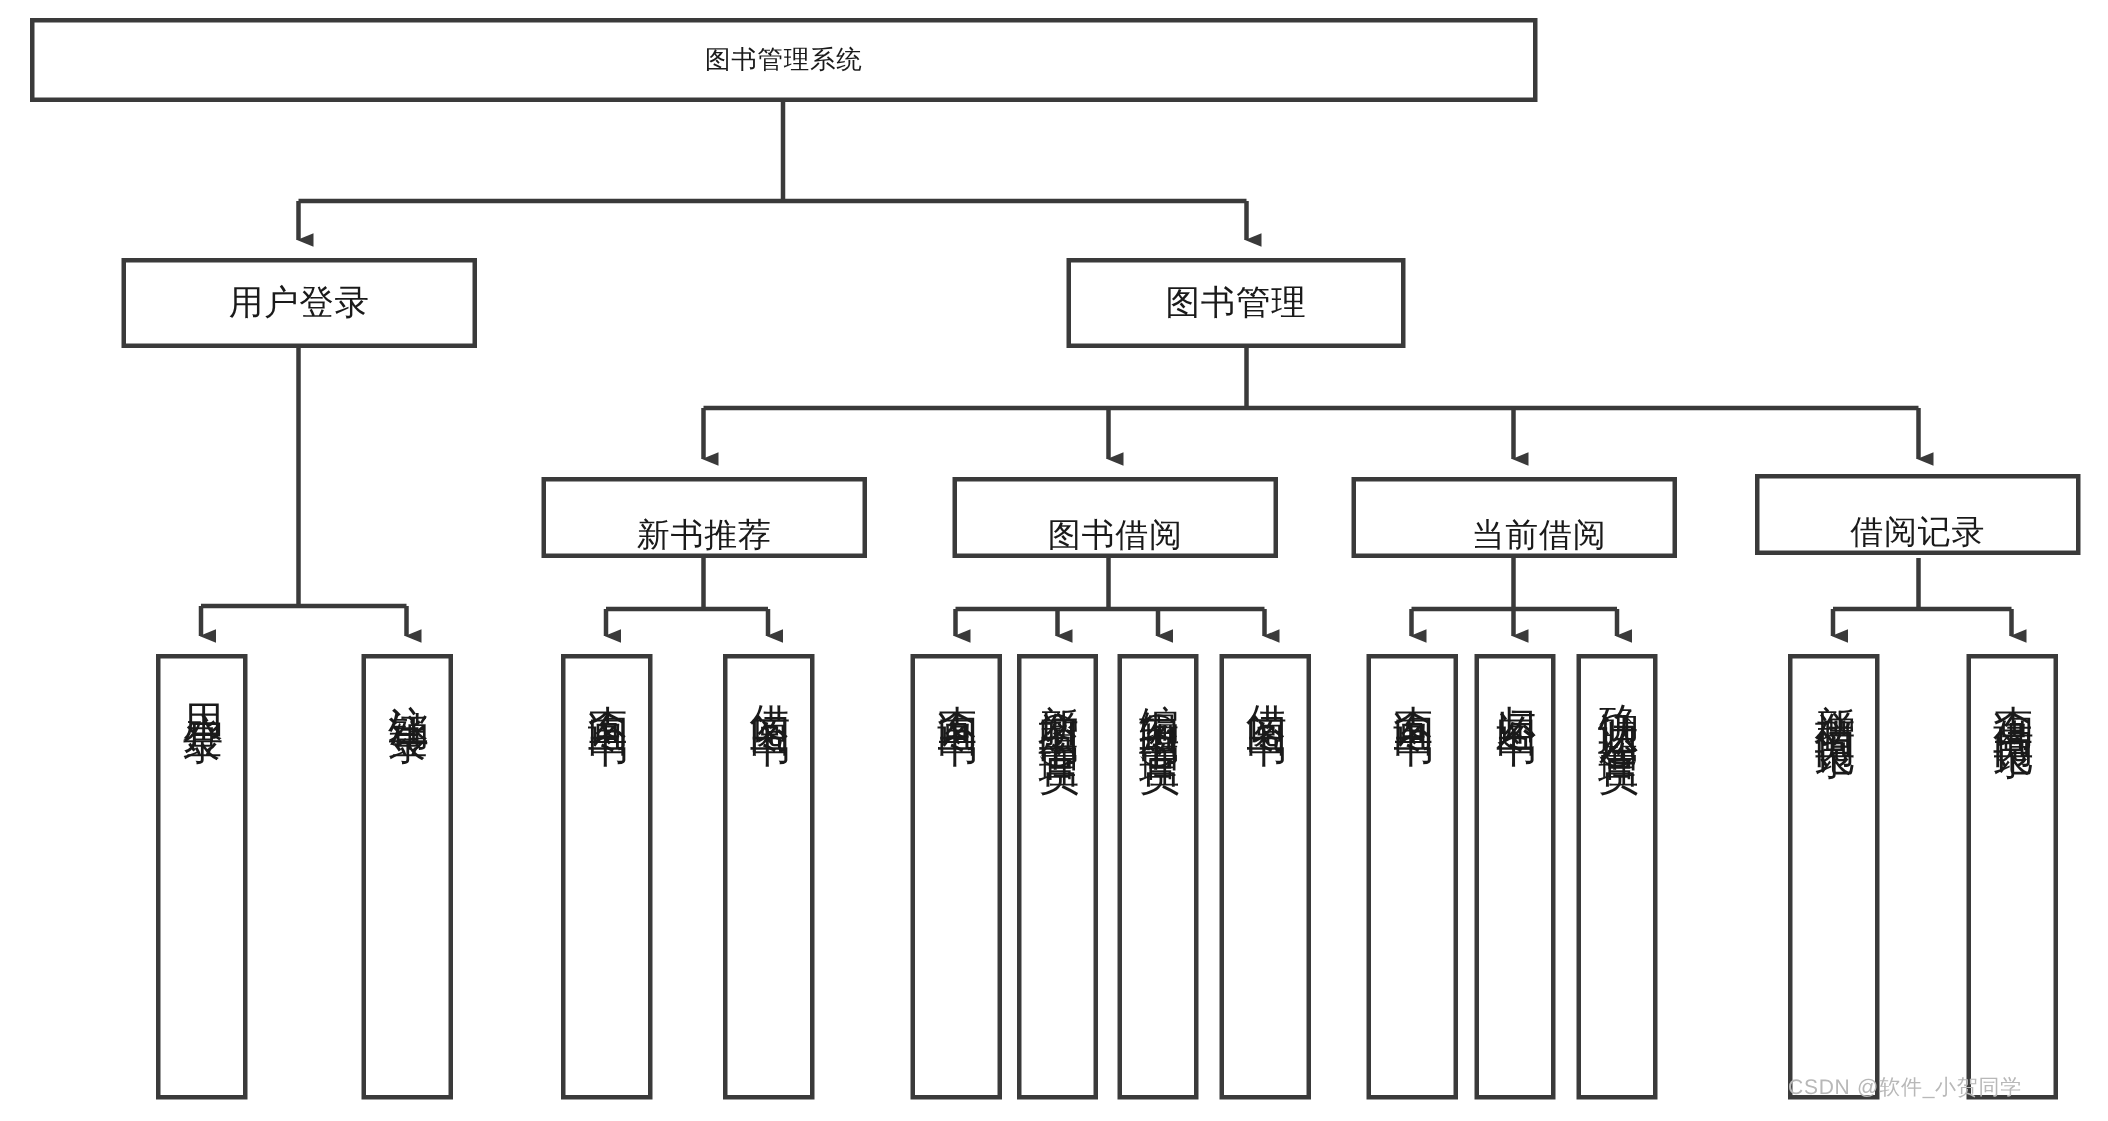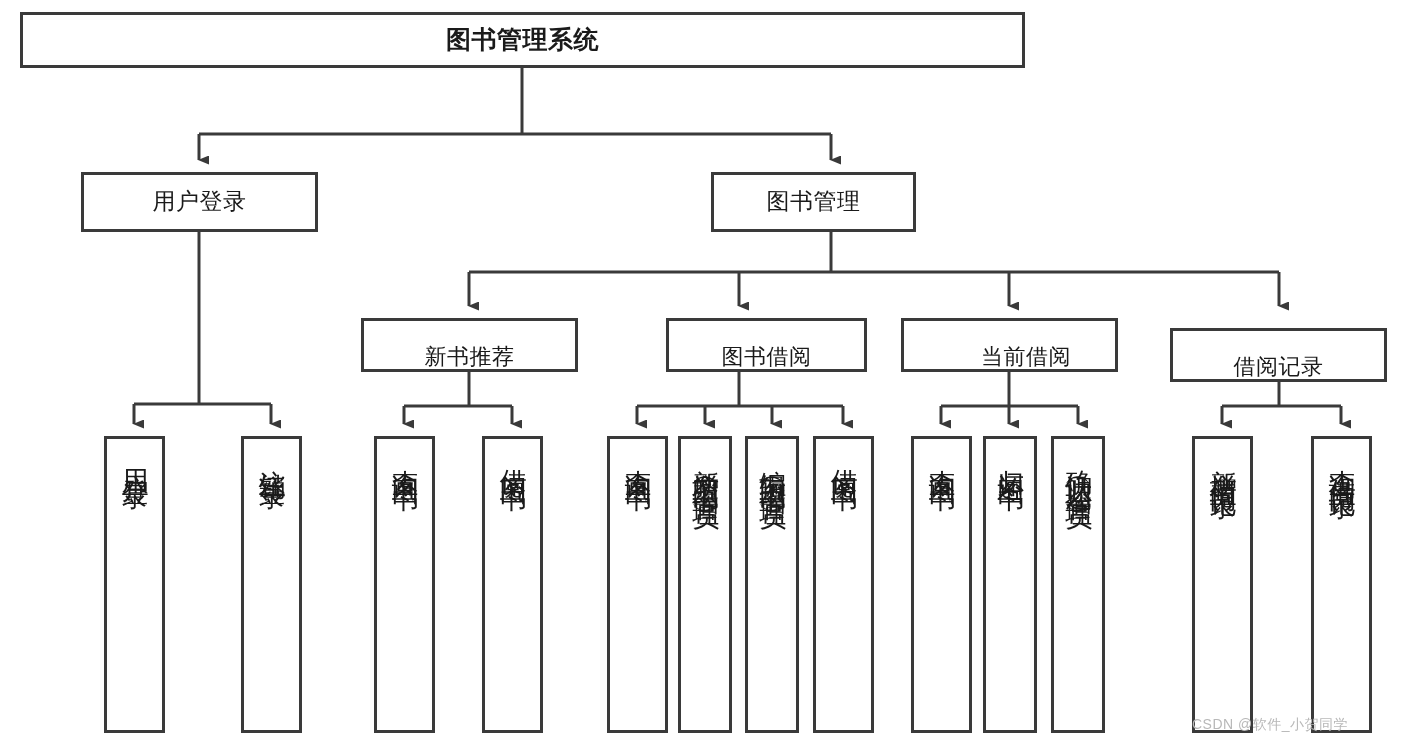--- a/index.html
+++ b/index.html
@@ -39,22 +39,21 @@
   .node .label {
     color: #1a1a1a;
     line-height: 1.18;
     letter-spacing: 0.5px;
   }
   
   .node.root {
     border-width: 3px;
   }
   .node.root .label {
-    font-size: 25px;
-    font-weight: bold;
+    font-size: 17px;
   }
   
   .node.lvl1 .label {
     font-size: 23px;
   }
   
   .node.lvl2 .label {
     font-size: 22px;
     margin-top: 24px;
   }
@@ -136,34 +135,34 @@
     </g>
   </svg>
 
   <div class="node root" style="left:20px; top:12px; width:1005px; height:56px;">
     <span class="label">图书管理系统</span>
   </div>
 
   <div class="node lvl1" style="left:81px; top:172px; width:237px; height:60px;">
     <span class="label">用户登录</span>
   </div>
-  <div class="node lvl1" style="left:711px; top:172px; width:205px; height:60px;">
+  <div class="node lvl1" style="left:711px; top:172px; width:226px; height:60px;">
     <span class="label">图书管理</span>
   </div>
 
   <div class="node lvl2" style="left:361px; top:318px; width:217px; height:54px;">
     <span class="label">新书推荐</span>
   </div>
-  <div class="node lvl2" style="left:666px; top:318px; width:201px; height:54px;">
+  <div class="node lvl2" style="left:635px; top:318px; width:217px; height:54px;">
     <span class="label">图书借阅</span>
   </div>
   <div class="node lvl2" style="left:901px; top:318px; width:217px; height:54px;padding-left:33px;">
     <span class="label">当前借阅</span>
   </div>
-  <div class="node lvl2" style="left:1170px; top:328px; width:217px; height:54px;">
+  <div class="node lvl2" style="left:1170px; top:316px; width:217px; height:54px;">
     <span class="label">借阅记录</span>
   </div>
 
   <div class="node leaf" style="left:104px; top:436px; width:61px; height:297px;">
     <span class="label">用户登录</span>
   </div>
   <div class="node leaf" style="left:241px; top:436px; width:61px; height:297px;">
     <span class="label">注销登录</span>
   </div>
 

